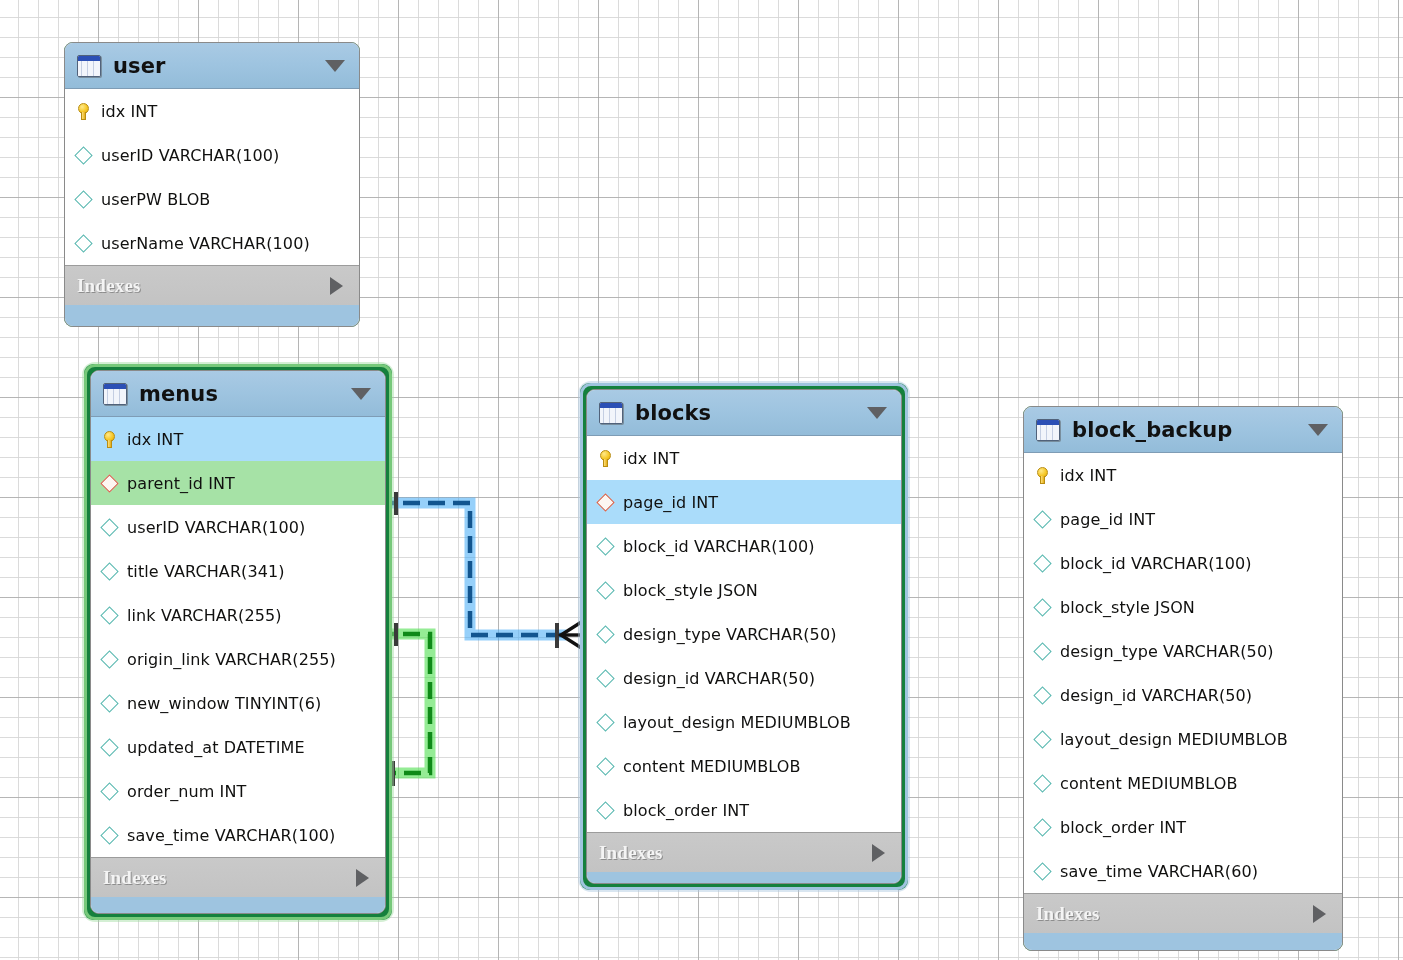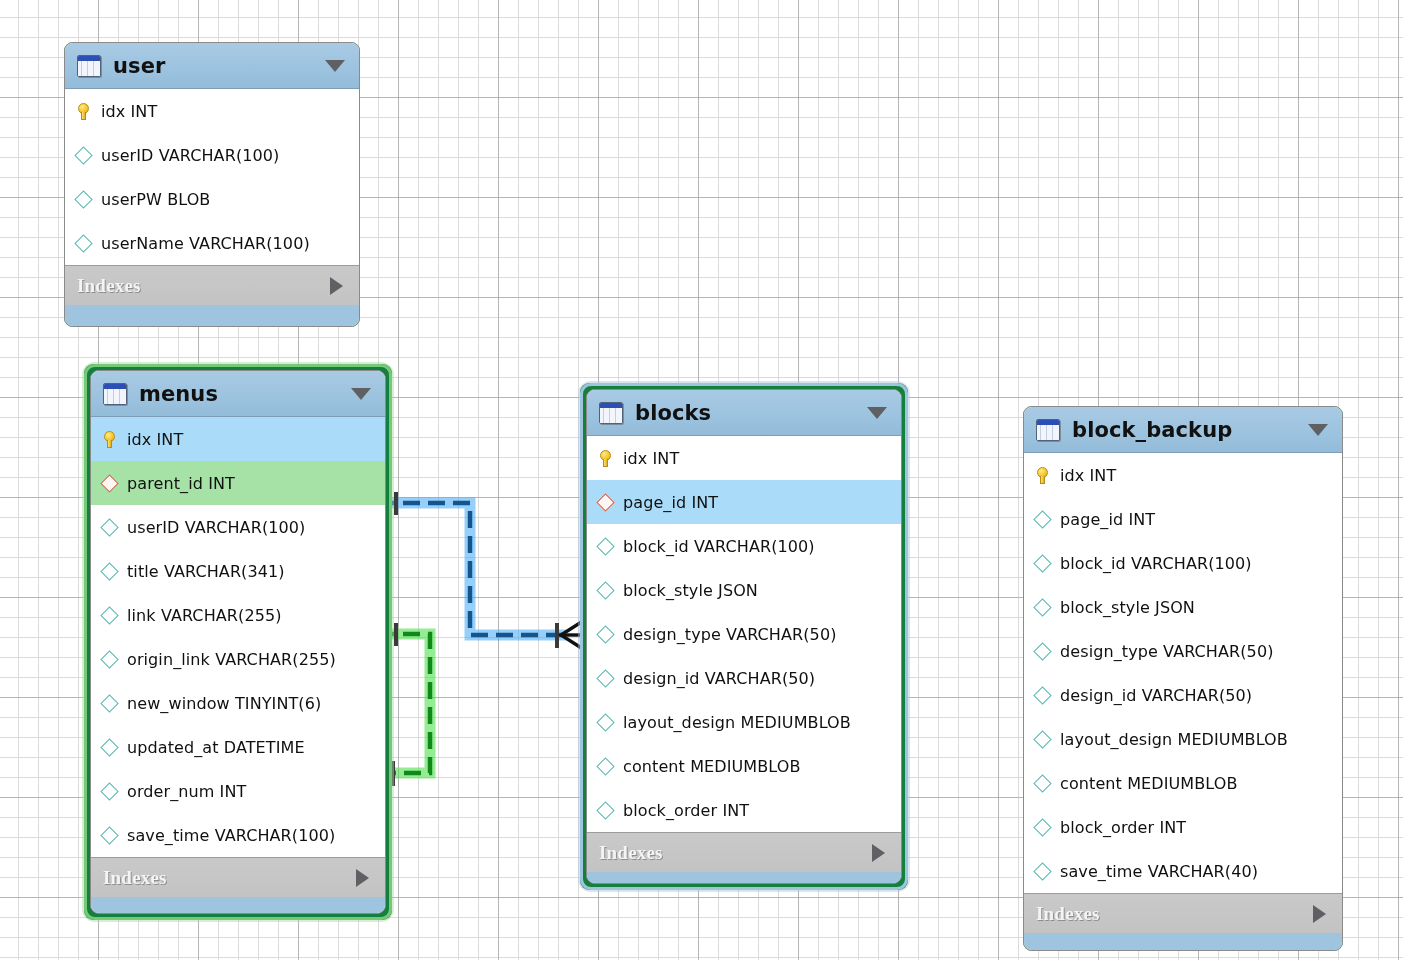--- a/index.html
+++ b/index.html
@@ -514,21 +514,21 @@
     <div class="col-row">
       <span class="col-ico">
           <span class="ico-dia"></span>
         </span>
       <span class="col-label">block_order INT</span>
     </div>
     <div class="col-row">
       <span class="col-ico">
           <span class="ico-dia"></span>
         </span>
-      <span class="col-label">save_time VARCHAR(40)</span>
+      <span class="col-label">save_time VARCHAR(60)</span>
     </div>
 
     <div class="idx-row">
       <span class="idx-label">Indexes</span>
       <span class="idx-caret"></span>
     </div>
     <div class="tbl-footer"></div>
   </div>
 </div>
 

